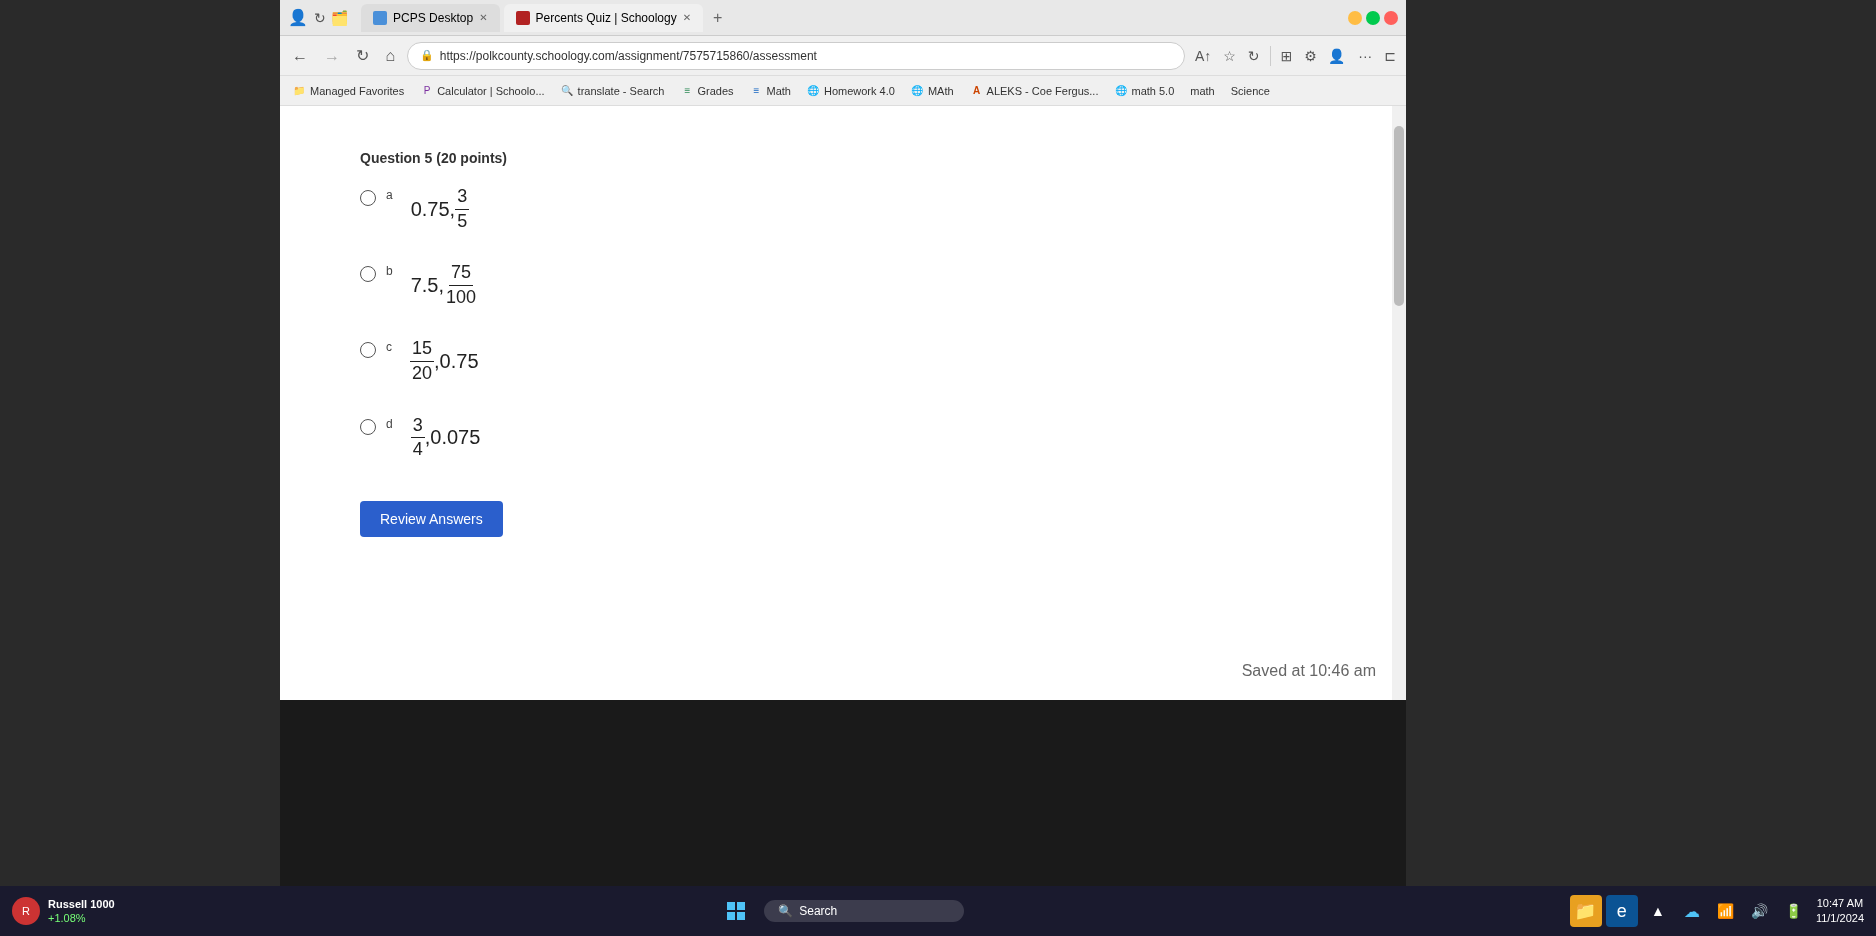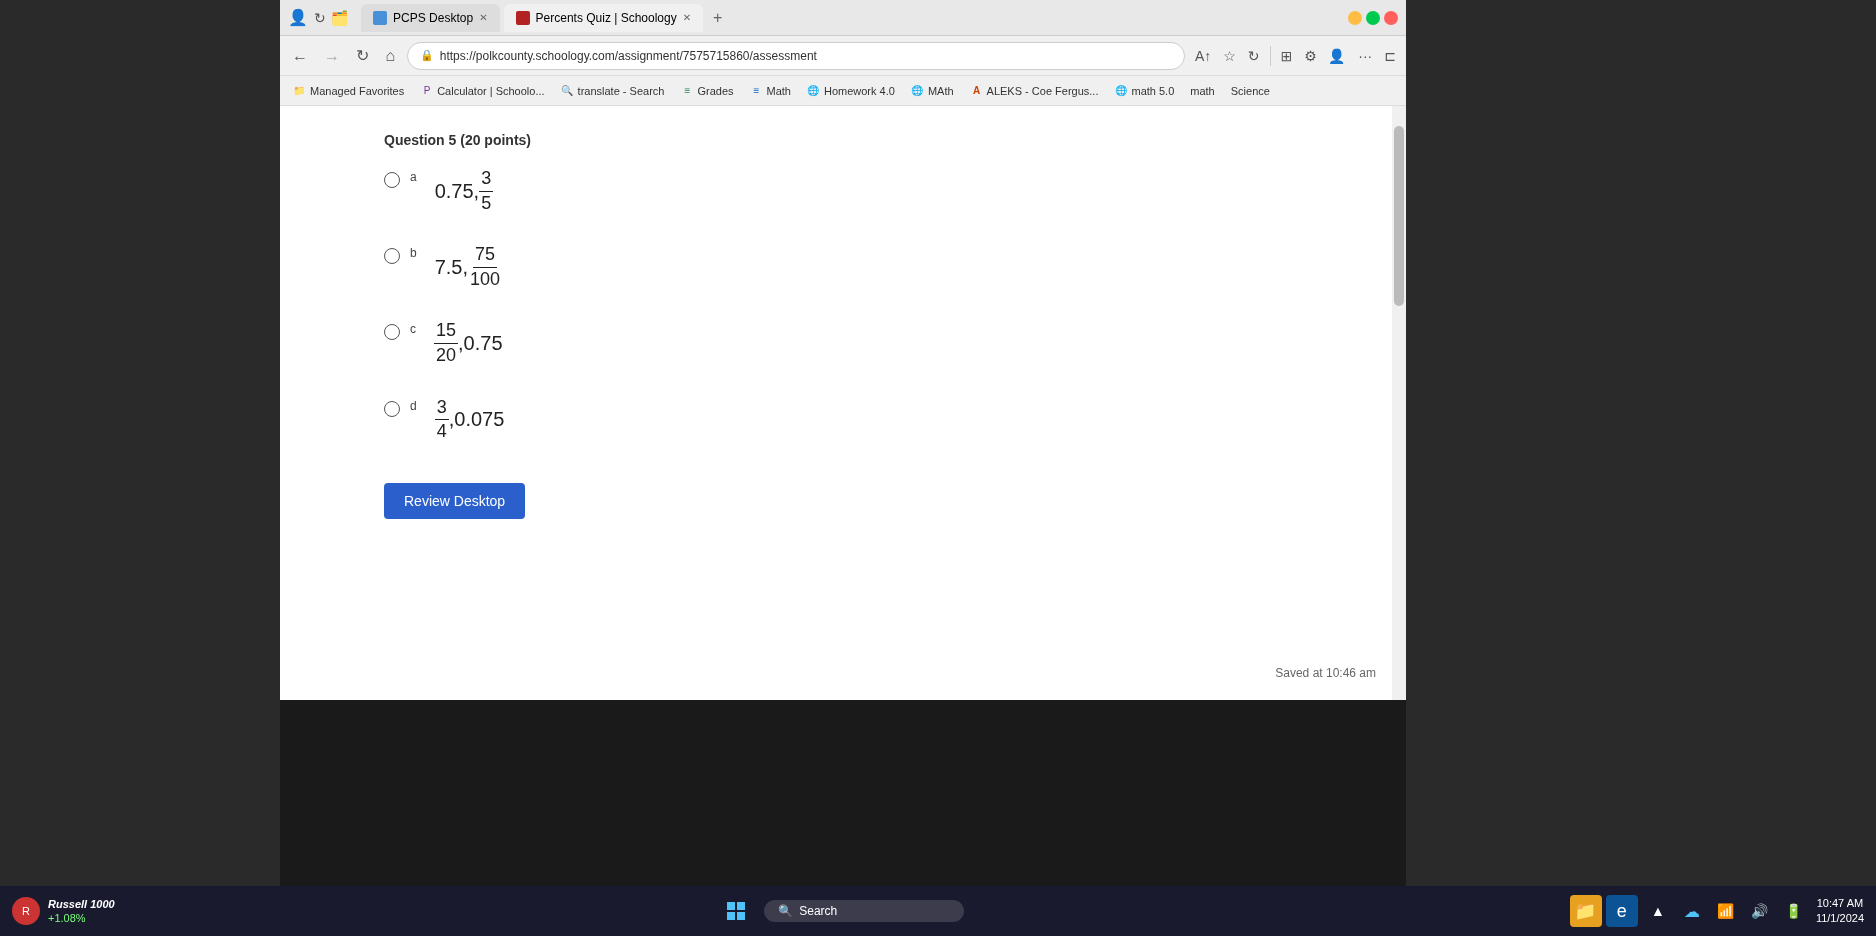--- a/index.html
+++ b/index.html
@@ -202,23 +202,22 @@
       position: absolute;
       right: 2px; top: 20px;
       width: 10px;
       height: 180px;
       background: #bbb;
       border-radius: 5px;
     }
 
     
     .quiz-content {
-      padding: 26px 80px;
+      padding: 44px 80px;
       max-width: 800px;
-      margin-left: 24px;
     }
 
     .question-header {
       font-size: 14px;
       font-weight: bold;
       color: #333;
       margin-bottom: 20px;
     }
 
     .question-text {
@@ -291,21 +290,21 @@
       font-size: 14px;
       border-radius: 4px;
       cursor: pointer;
       margin-top: 40px;
     }
 
     .saved-status {
       position: absolute;
       bottom: 20px;
       right: 30px;
-      font-size: 12px;
+      font-size: 16px;
       color: #666;
       margin-top: 44px;
     }
 
     
     .taskbar {
       position: absolute;
       bottom: 0;
       left: 0;
       width: 1876px;
@@ -333,21 +332,21 @@
       align-items: center;
       justify-content: center;
       font-size: 11px;
     }
 
     .user-info {
       color: white;
       font-size: 11px;
       line-height: 1.3;
     }
-    .user-info .name { font-weight: bold; font-style: italic; }
+    .user-info .name { font-weight: bold; }
     .user-info .change { color: #77ff77; }
 
     .taskbar-center {
       flex: 1;
       display: flex;
       align-items: center;
       justify-content: center;
       gap: 12px;
     }
 
@@ -578,21 +577,21 @@
               <span class="numerator">3</span>
               <span class="denominator">4</span>
             </span>
             <span>,</span>
             <span>0.075</span>
           </div>
         </li>
 
       </ul>
 
-      <button class="review-btn">Review Desktop</button>
+      <button class="review-btn">Review Answers</button>
 
     </div>
 
     <div class="saved-status">Saved at 10:46 am</div>
 
     <div class="scrollbar-track">
       <div class="scrollbar-thumb"></div>
     </div>
 
   </div>

